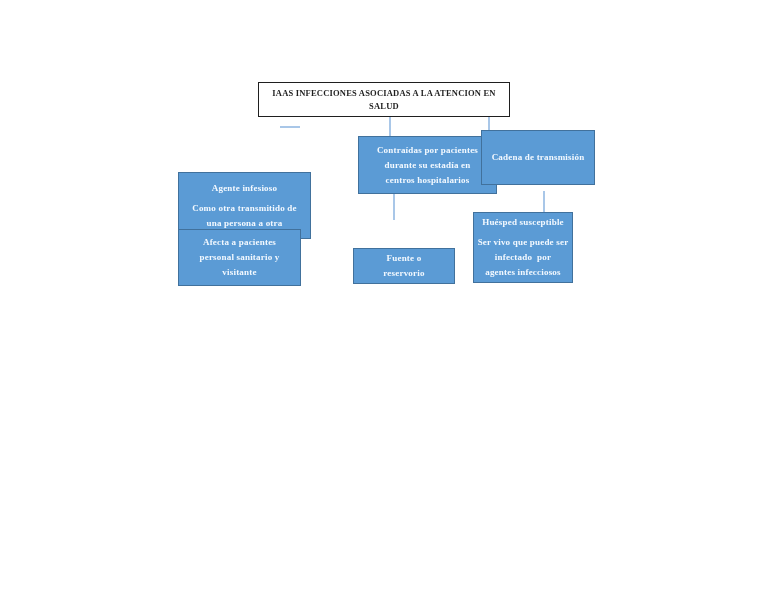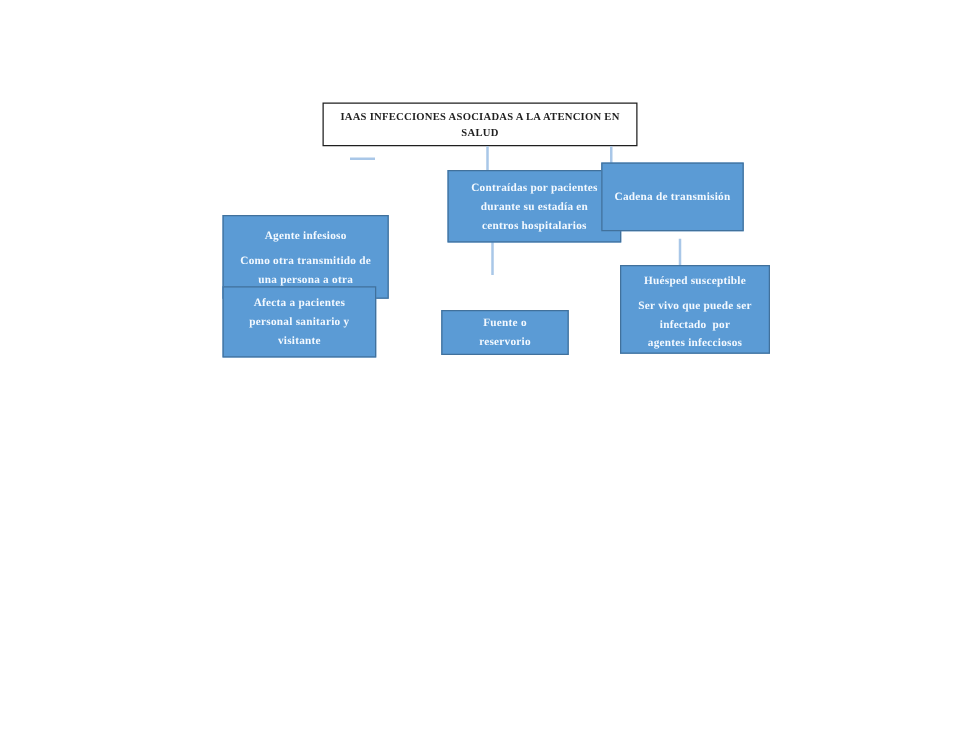--- a/index.html
+++ b/index.html
@@ -47,21 +47,21 @@
     justify-content: center;
   }
   .node .line { white-space: pre; line-height: 15px; }
   .node .para + .para { margin-top: 5px; }
 
   #node-agente     { left: 178px; top: 140px; width: 133px; height: 67px; margin-top: 32px; }
   #node-contraidas { left: 330px; top: 136px; width: 139px; height: 58px; margin-left: 28px; }
   #node-cadena     { left: 481px; top: 130px; width: 114px; height: 55px; }
   #node-afecta     { left: 178px; top: 229px; width: 123px; height: 57px; }
   #node-fuente     { left: 353px; top: 220px; width: 102px; height: 36px; margin-top: 28px; }
-  #node-huesped    { left: 496px; top: 212px; width: 120px; height: 71px; justify-content: flex-end; }
+  #node-huesped    { left: 473px; top: 212px; width: 100px; height: 71px; }
 
   .connector { position: absolute; background: var(--connector-color, #a9c7e8); }
   .connector.v { width: 2px; }
   .connector.h { height: 2px; }
   #conn-title-contraidas  { left: 389px; top: 117px; height: 19px; }
   #conn-title-cadena      { left: 488px; top: 117px; height: 20px; }
   #conn-agente-afecta     { left: 214px; top: 206px; height: 23px; }
   #conn-contraidas-fuente { left: 393px; top: 193px; height: 27px; }
   #conn-cadena-huesped    { left: 543px; top: 191px; height: 21px; }
   #dash-stray             { left: 280px; top: 126px; width: 20px; }

